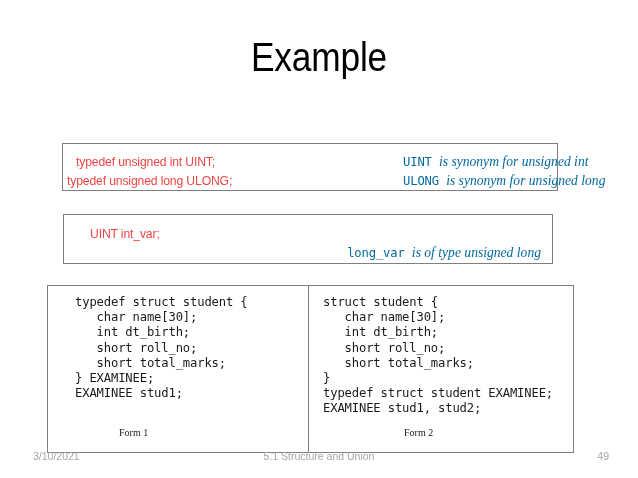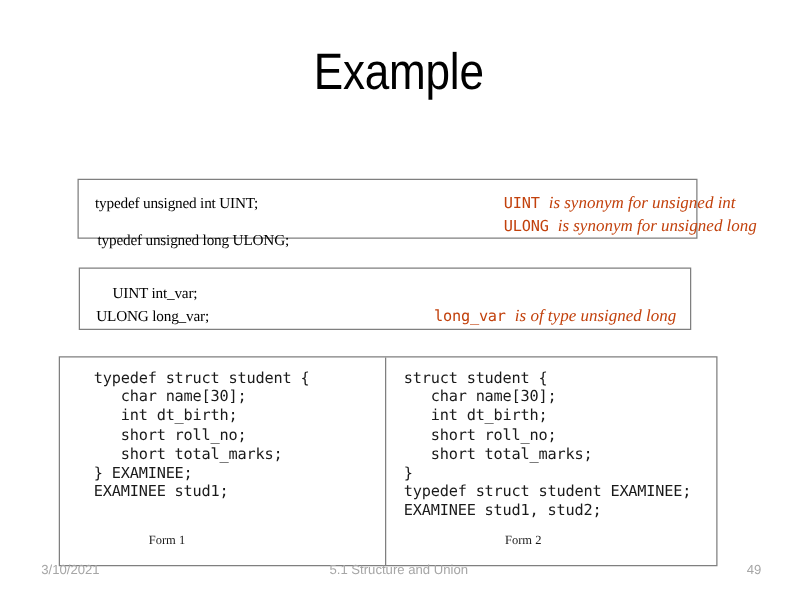--- a/index.html
+++ b/index.html
@@ -64,46 +64,46 @@
   .row2 {
     position: absolute;
     left: 0;
     top: 0;
     width: 100%;
     height: 100%;
   }
 
   .code-line {
     position: absolute;
-    font-family: Liberation Serif, serif;
+    font-family: Liberation Sans, sans-serif;
     font-size: 12.2px;
     line-height: 12.2px;
-    color: #000000;
+    color: #ef4444;
     white-space: pre;
     letter-spacing: -0.15px;
   }
   .desc-line {
     position: absolute;
     font-family: "DejaVu Sans Mono", "Liberation Mono", monospace;
     font-size: 12.2px;
     line-height: 12.2px;
-    color: #c2410c;
+    color: #0369a1;
     white-space: pre;
     letter-spacing: -0.15px;
   }
   .desc-line .it {
     font-family: "Liberation Serif", "DejaVu Serif", serif;
     font-style: italic;
     font-size: 13.6px;
     letter-spacing: 0;
   }
 
   
   #b1-code-1 { left: 13px;  top: 12px; }
-  #b1-code-2 { left: 15px;  top: 31px; margin-top: 11px; }
+  #b1-code-2 { left: 4px;  top: 31px; }
   #b1-desc-1 { left: 340px; top: 12px; }
   #b1-desc-2 { left: 340px; top: 31px; }
 
   
   #b2-code-1 { left: 13px;  top: 13px; padding-left: 13px; }
   #b2-code-2 { left: 13px;  top: 32px; }
   #b2-desc-1 { right: 11px; top: 13px; }
   #b2-desc-2 { right: 11px; top: 32px; }
 
   
@@ -167,21 +167,20 @@
 
     <div class="desc-line" id="b1-desc-1"><span>UINT </span><span class="it">is synonym for unsigned int</span></div>
 
     <div class="desc-line" id="b1-desc-2"><span>ULONG </span><span class="it">is synonym for unsigned long</span></div>
   </div>
 </div>
 
 <div class="fig-box" id="box-two">
   <div class="row2">
     <div class="code-line" id="b2-code-1">UINT int_var;</div>
-    <div class="code-line" id="b2-code-2">ULONG long_var;</div>
 
 
     <div class="desc-line" id="b2-desc-2"><span>long_var </span><span class="it">is of type unsigned long</span><span></span></div>
   </div>
 </div>
 
 <div class="fig-box" id="box-three">
   <div class="col-divider"></div>
   <pre class="code-block" id="form1-code">typedef struct student {
    char name[30];

